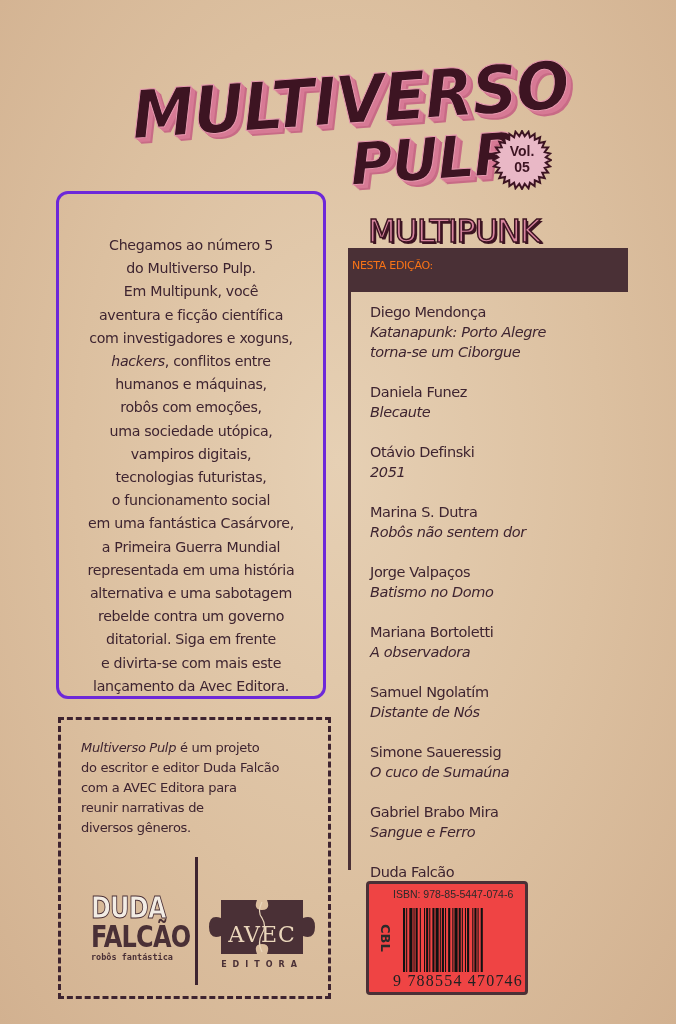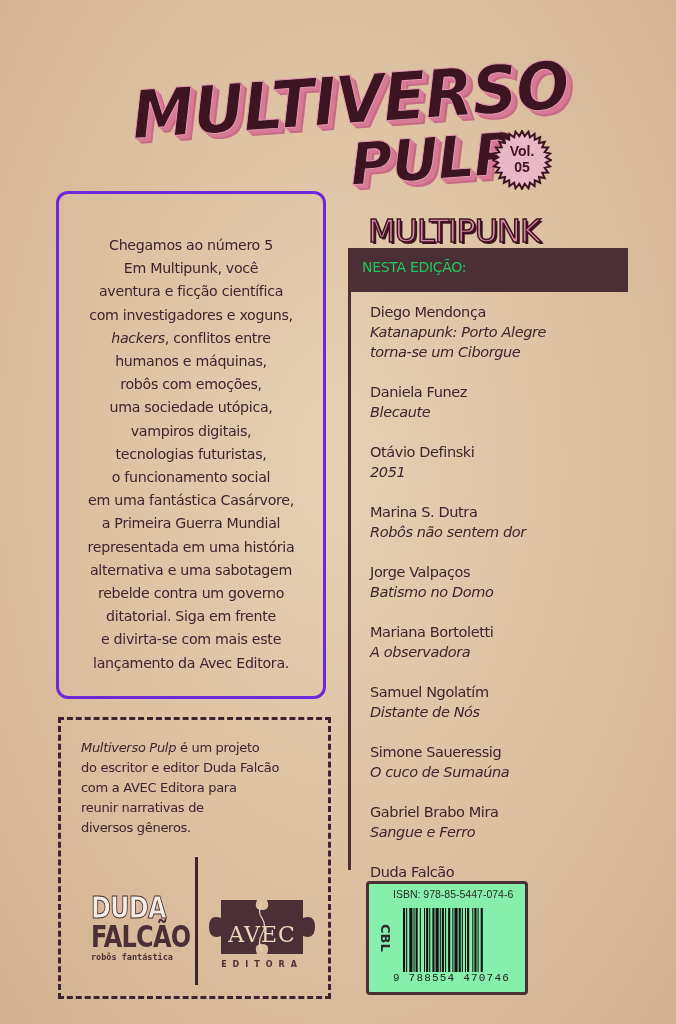--- a/index.html
+++ b/index.html
@@ -73,35 +73,35 @@
   }
   .avec-editora {
     position:absolute; left:0; top:62px; width:110px; text-align:center;
     font-family:"DejaVu Sans", sans-serif; font-size:8px; letter-spacing:6px; color:#4a3036; font-weight:bold;
   }
   .toc-header {
     position:absolute; left:348px; top:248px; width:280px; height:44px;
     background:#4a3036;
   }
   .toc-header-label {
-    position:absolute; left:14px; top:11px; font-family:"DejaVu Sans", sans-serif;
-    font-size:14px; color:#22c55e; letter-spacing:-0.3px;
+    position:absolute; left:4px; top:11px; font-family:"DejaVu Sans", sans-serif;
+    font-size:11px; color:#f97316; letter-spacing:-0.3px;
   }
   .toc-line { position:absolute; left:348px; top:292px; width:3px; height:578px; background:#4a3036; }
   .toc-list { position:absolute; left:370px; top:302px; width:260px; }
   .toc-item { margin-bottom:20px; font-family:"DejaVu Sans", sans-serif; font-size:14.5px; line-height:20px; color:#3e2430; letter-spacing:-0.4px; }
   .toc-item .author, .toc-item .story { display:block; white-space:nowrap; }
   .toc-item .story { font-style:italic; }
   .barcode-box {
     position:absolute; left:366px; top:881px; width:162px; height:114px;
-    background:#86efac; border:3px solid #4a3036; border-radius:4px; box-sizing:border-box;
+    background:#ef4444; border:3px solid #4a3036; border-radius:4px; box-sizing:border-box;
   }
   .isbn-label { position:absolute; left:24px; top:4px; font-family:"Liberation Sans", sans-serif; font-size:10.5px; color:#2a2a2a; white-space:nowrap; }
   .barcode-bars { position:absolute; left:34px; top:24px; width:112px; height:64px; }
-  .barcode-digits { position:absolute; left:24px; top:88px; font-family:Liberation Mono, monospace; font-size:11px; color:#222; letter-spacing:1.2px; white-space:nowrap; }
+  .barcode-digits { position:absolute; left:24px; top:88px; font-family:Liberation Serif, serif; font-size:16px; color:#222; letter-spacing:1.2px; white-space:nowrap; }
   .cbl-logo { position:absolute; left:10px; top:40px; font-family:"DejaVu Sans", sans-serif; font-weight:bold; font-size:13px; color:#2a2a2a; transform:rotate(90deg); transform-origin:left top; left:24px; }
 </style>
 </head>
 <body>
 
 <div class="title-wrap">
   <div class="title-line title-1">MULTIVERSO</div>
   <div class="title-line title-2">PULP</div>
 </div>
 
@@ -113,20 +113,21 @@
     <div>Vol.</div>
     <div>05</div>
   </div>
 </div>
 
 <div class="subtitle">MULTIPUNK</div>
 
 <div class="intro-box">
   <div class="intro-text" id="intro-text">
       <span>Chegamos ao número 5</span>
+      <span>do Multiverso Pulp.</span>
       <span>Em Multipunk, você</span>
       <span>aventura e ficção científica</span>
       <span>com investigadores e xoguns,</span>
       <span><i>hackers</i>, conflitos entre</span>
       <span>humanos e máquinas,</span>
       <span>robôs com emoções,</span>
       <span>uma sociedade utópica,</span>
       <span>vampiros digitais,</span>
       <span>tecnologias futuristas,</span>
       <span>o funcionamento social</span>

